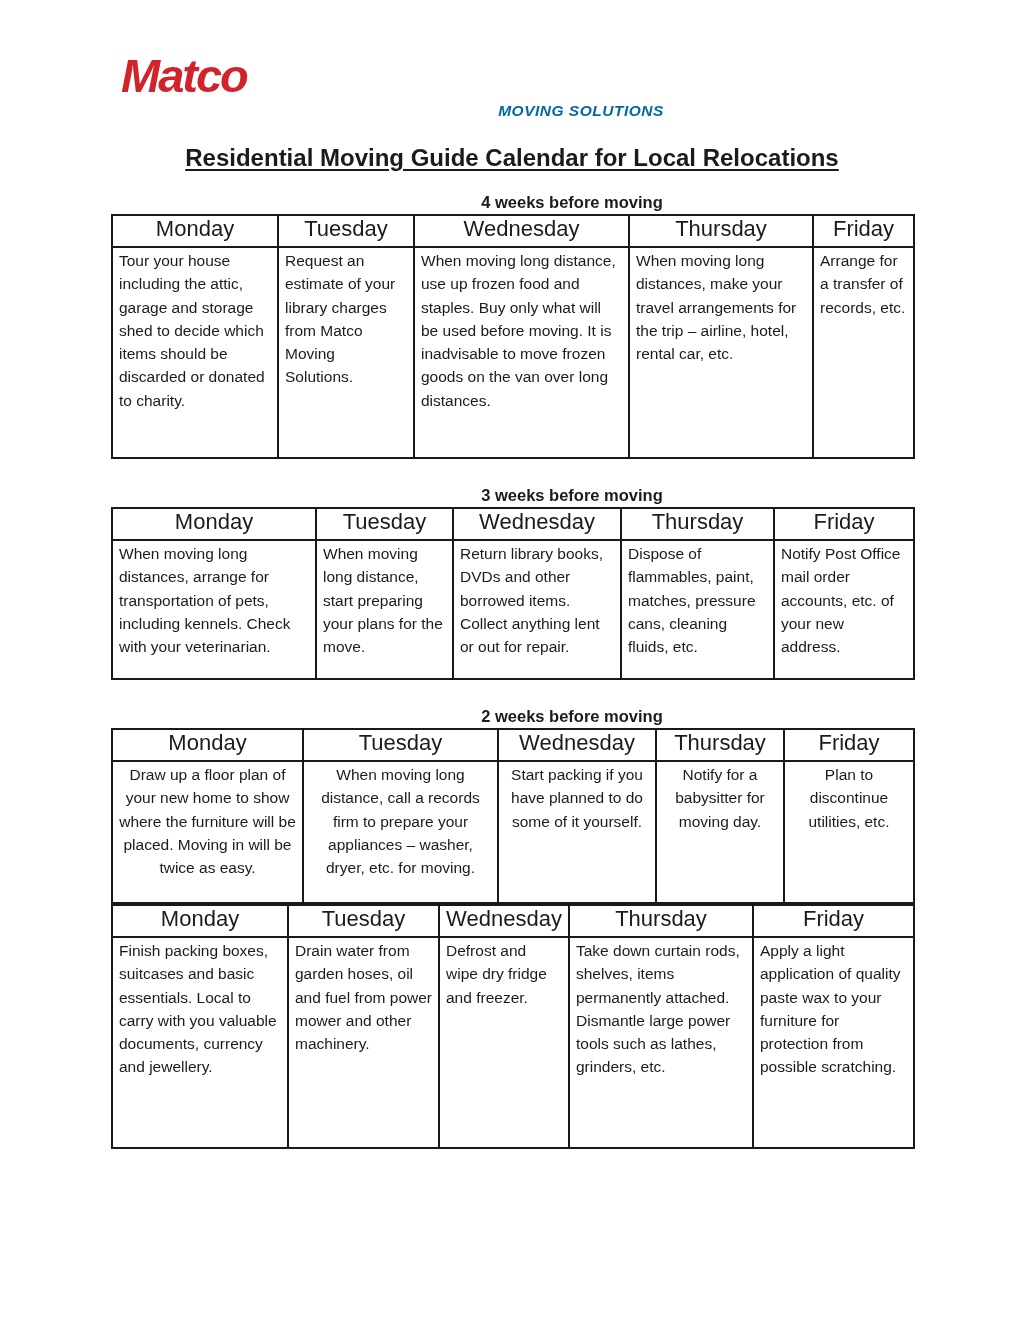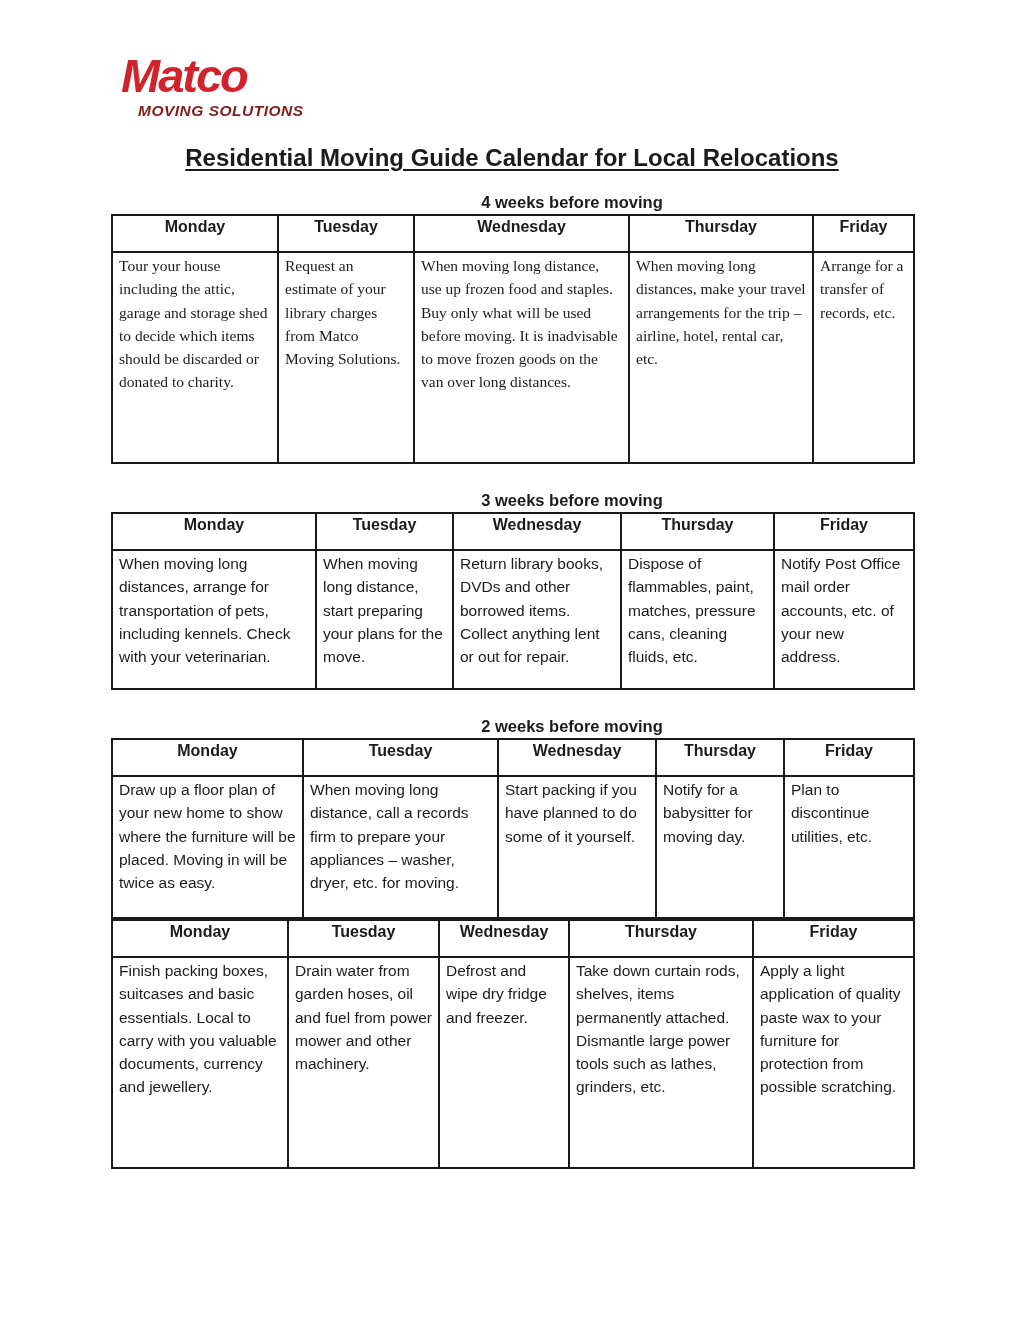--- a/index.html
+++ b/index.html
@@ -44,42 +44,42 @@
 
   
   table.cal {
     margin-left: 111px;
     border-collapse: collapse;
     table-layout: fixed;
     width: 803px;
   }
   table.cal th, table.cal td { border: 2px solid #191919; }
   table.cal th {
-    font-size: 16px; font-weight: bold;
-    text-align: center; padding: 0 0 14px 0; height: 21px;
+    font-size: 22px; font-weight: normal;
+    text-align: center; padding: 0 0 4px 0; height: 21px;
   }
   table.cal td {
     font-size: 15.5px; line-height: 1.5;
     padding: 1px 6px 3px 6px;
     vertical-align: top;
     word-wrap: break-word;
   }
-  table.t1 tbody tr { height: 211px; font-family: Liberation Serif, serif; }
+  table.t1 tbody tr { height: 211px; }
   table.t2 tbody tr { height: 139px; }
-  table.t3 tbody tr { height: 142px; }
+  table.t3 tbody tr { height: 142px; text-align: center; }
   table.t4 tbody tr { height: 211px; }
 </style>
 </head>
 <body>
 
 <div class="page">
 
   <div class="logo">
     <div class="logo-brand" style="color: rgb(210, 35, 43);">Matco</div>
-    <div class="logo-tagline" style="color: #7f1d1d;">MOVING SOLUTIONS</div>
+    <div class="logo-tagline" style="color: #0369a1; text-align: center;">MOVING SOLUTIONS</div>
   </div>
 
   <h1 class="doc-title">Residential Moving Guide Calendar for Local Relocations</h1>
 
   <div class="sec-heading first">4 weeks before moving</div>
   <table class="cal t1">
     <colgroup>
       <col style="width:166px">
         <col style="width:136px">
         <col style="width:215px">

